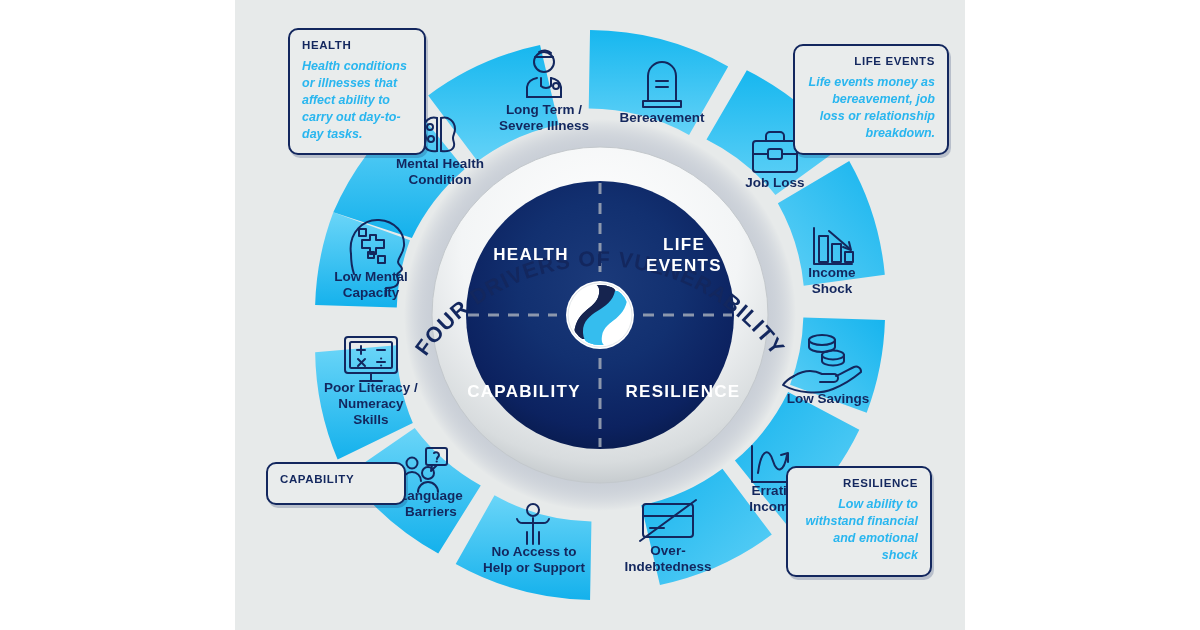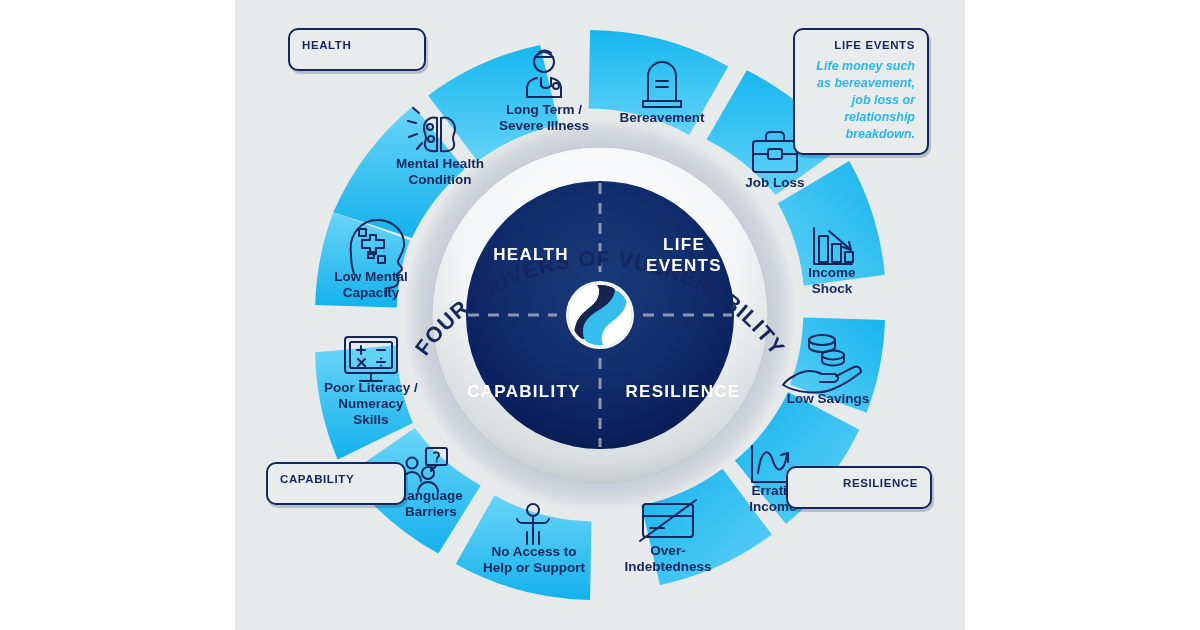--- a/index.html
+++ b/index.html
@@ -43,21 +43,21 @@
     margin-bottom: 7px;
   }
   .callout .c-body {
     font-size: 12.5px;
     line-height: 1.35;
     font-weight: 700;
     font-style: italic;
     color: #29b6ef;
   }
   #callout-health   { left: 288px; top: 28px;  width: 138px; }
-  #callout-life     { left: 793px; top: 28px;  width: 136px; text-align: right; }
+  #callout-life     { left: 793px; top: 44px;  width: 156px; text-align: right; }
   #callout-cap      { left: 266px; top: 462px; width: 140px; }
   #callout-res      { left: 786px; top: 466px; width: 146px; text-align: right; }
 </style>
 </head>
 <body>
 
 <div id="stage">
   <div id="canvas"></div>
 
   <div id="wheel-wrap">
@@ -304,27 +304,29 @@
           <path d="M422 143 l-5 6"></path>
         </g>
         <text x="440" y="168">Mental Health</text>
         <text x="440" y="184">Condition</text>
       </g>
     </svg>
   </div>
 
   <div class="callout" id="callout-health">
     <div class="c-title">HEALTH</div>
+    <div class="c-body">Health conditions or illnesses that affect ability to carry out day-to-day tasks.</div>
   </div>
 
   <div class="callout" id="callout-life">
     <div class="c-title">LIFE EVENTS</div>
-    <div class="c-body">Life money such as bereavement, job loss or relationship breakdown.</div>
+    <div class="c-body">Life events money as bereavement, job loss or relationship breakdown.</div>
   </div>
 
   <div class="callout" id="callout-cap">
     <div class="c-title">CAPABILITY</div>
   </div>
 
   <div class="callout" id="callout-res">
     <div class="c-title">RESILIENCE</div>
+    <div class="c-body">Low ability to withstand financial and emotional shock</div>
   </div>
 </div>
 
 </body></html>

